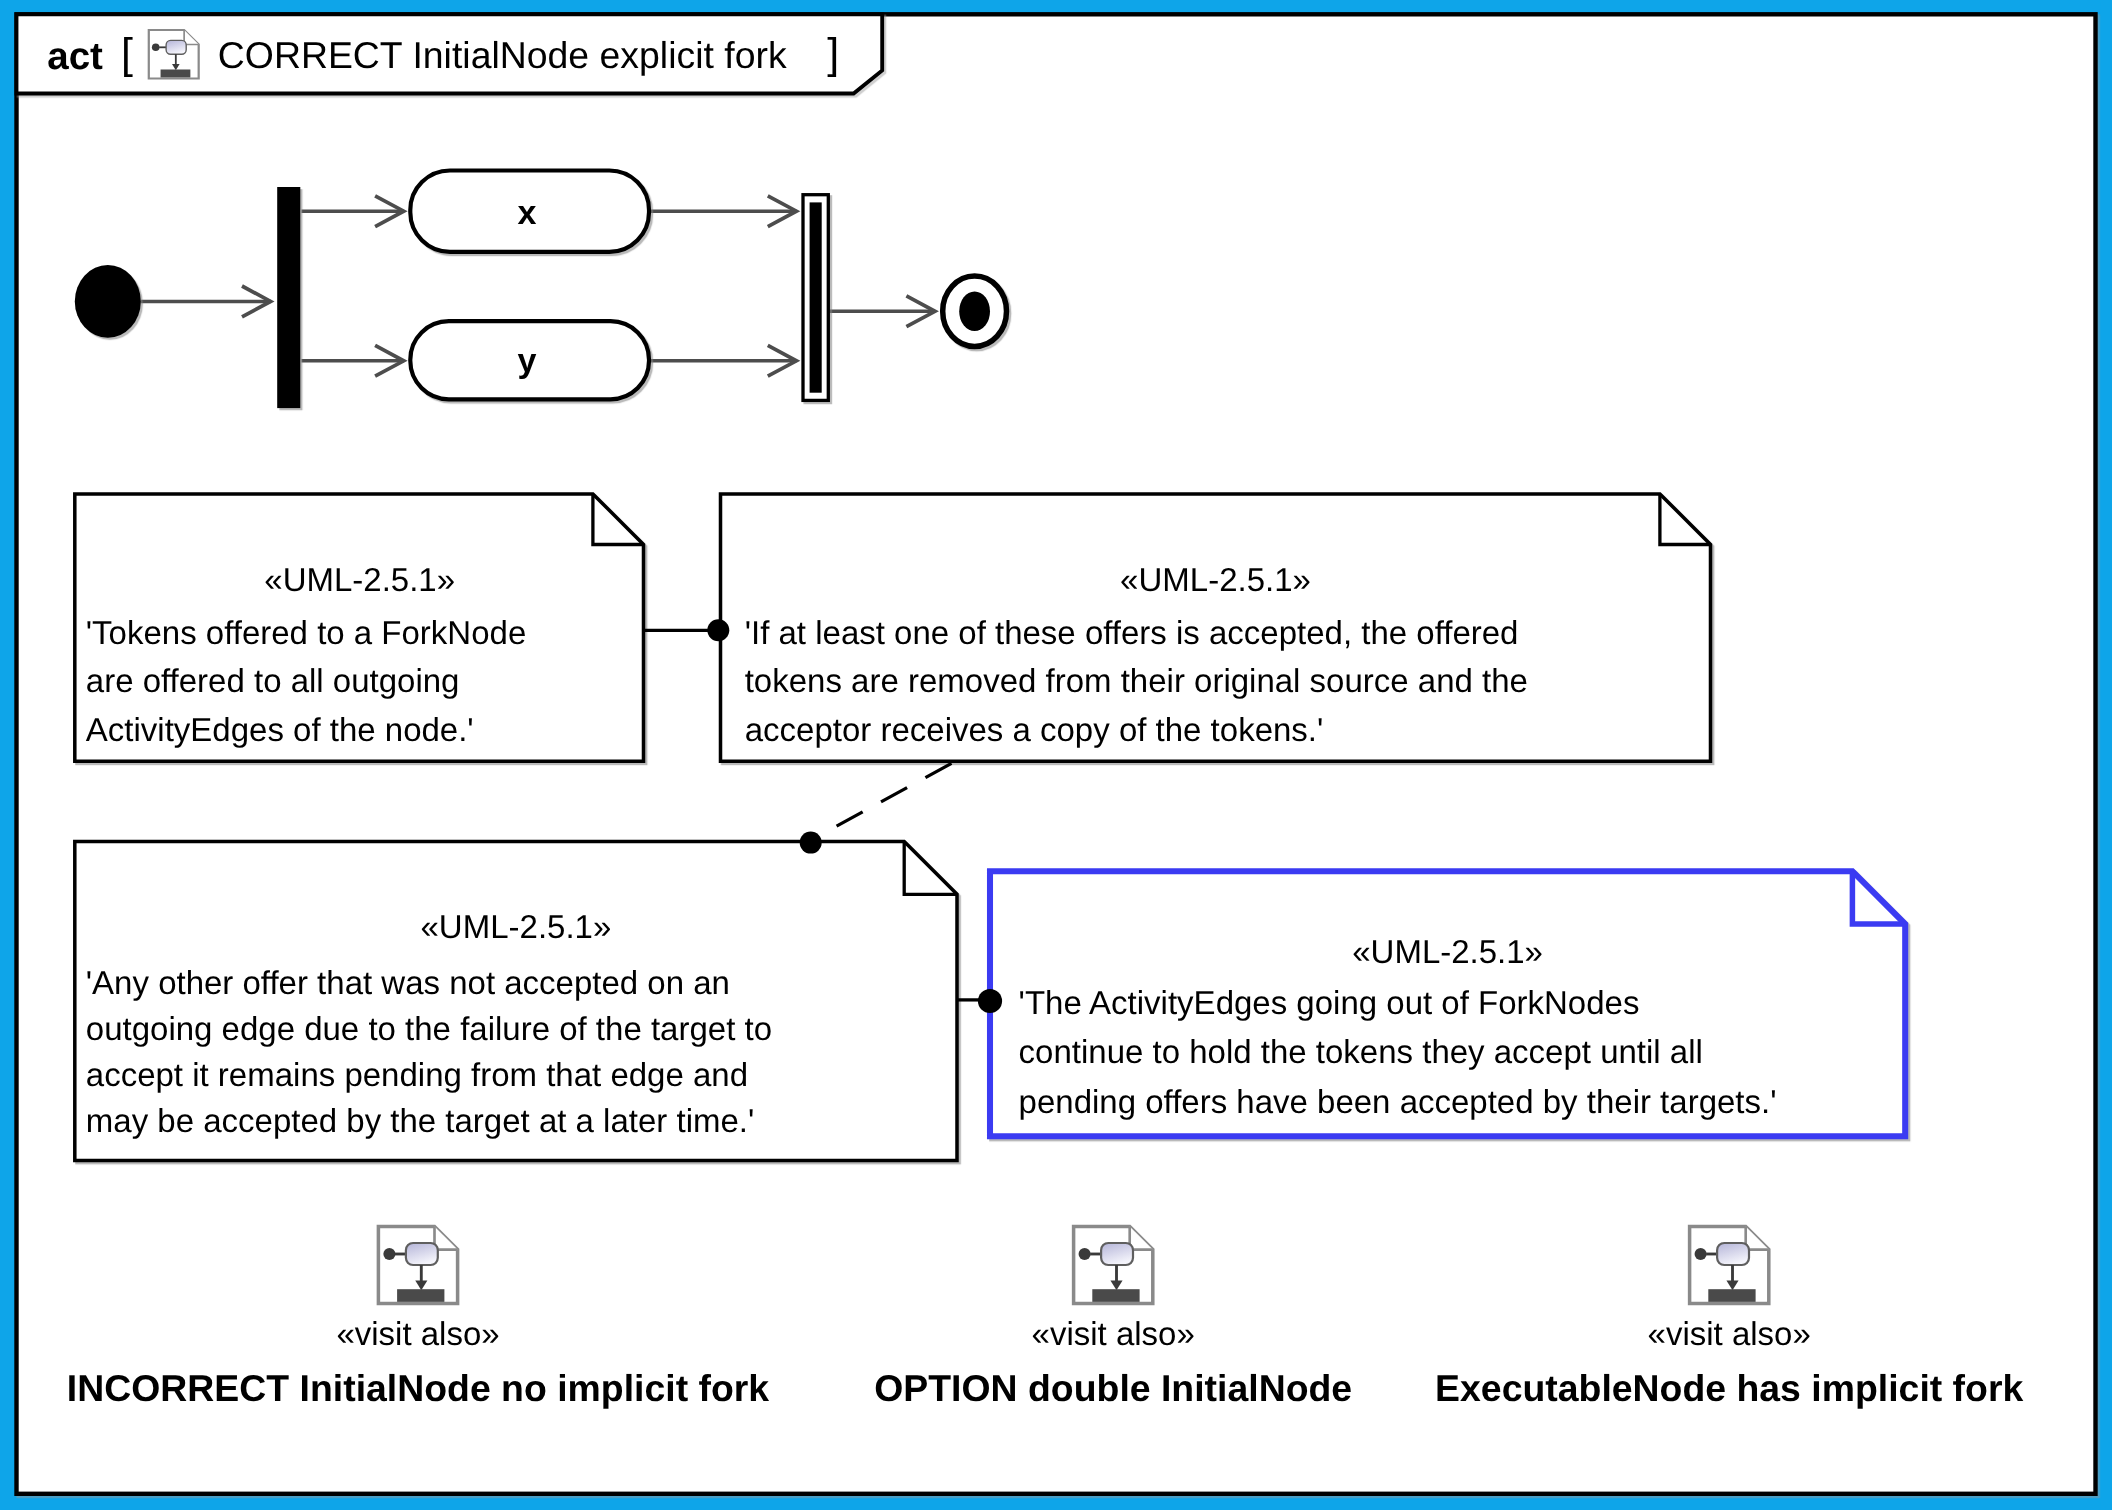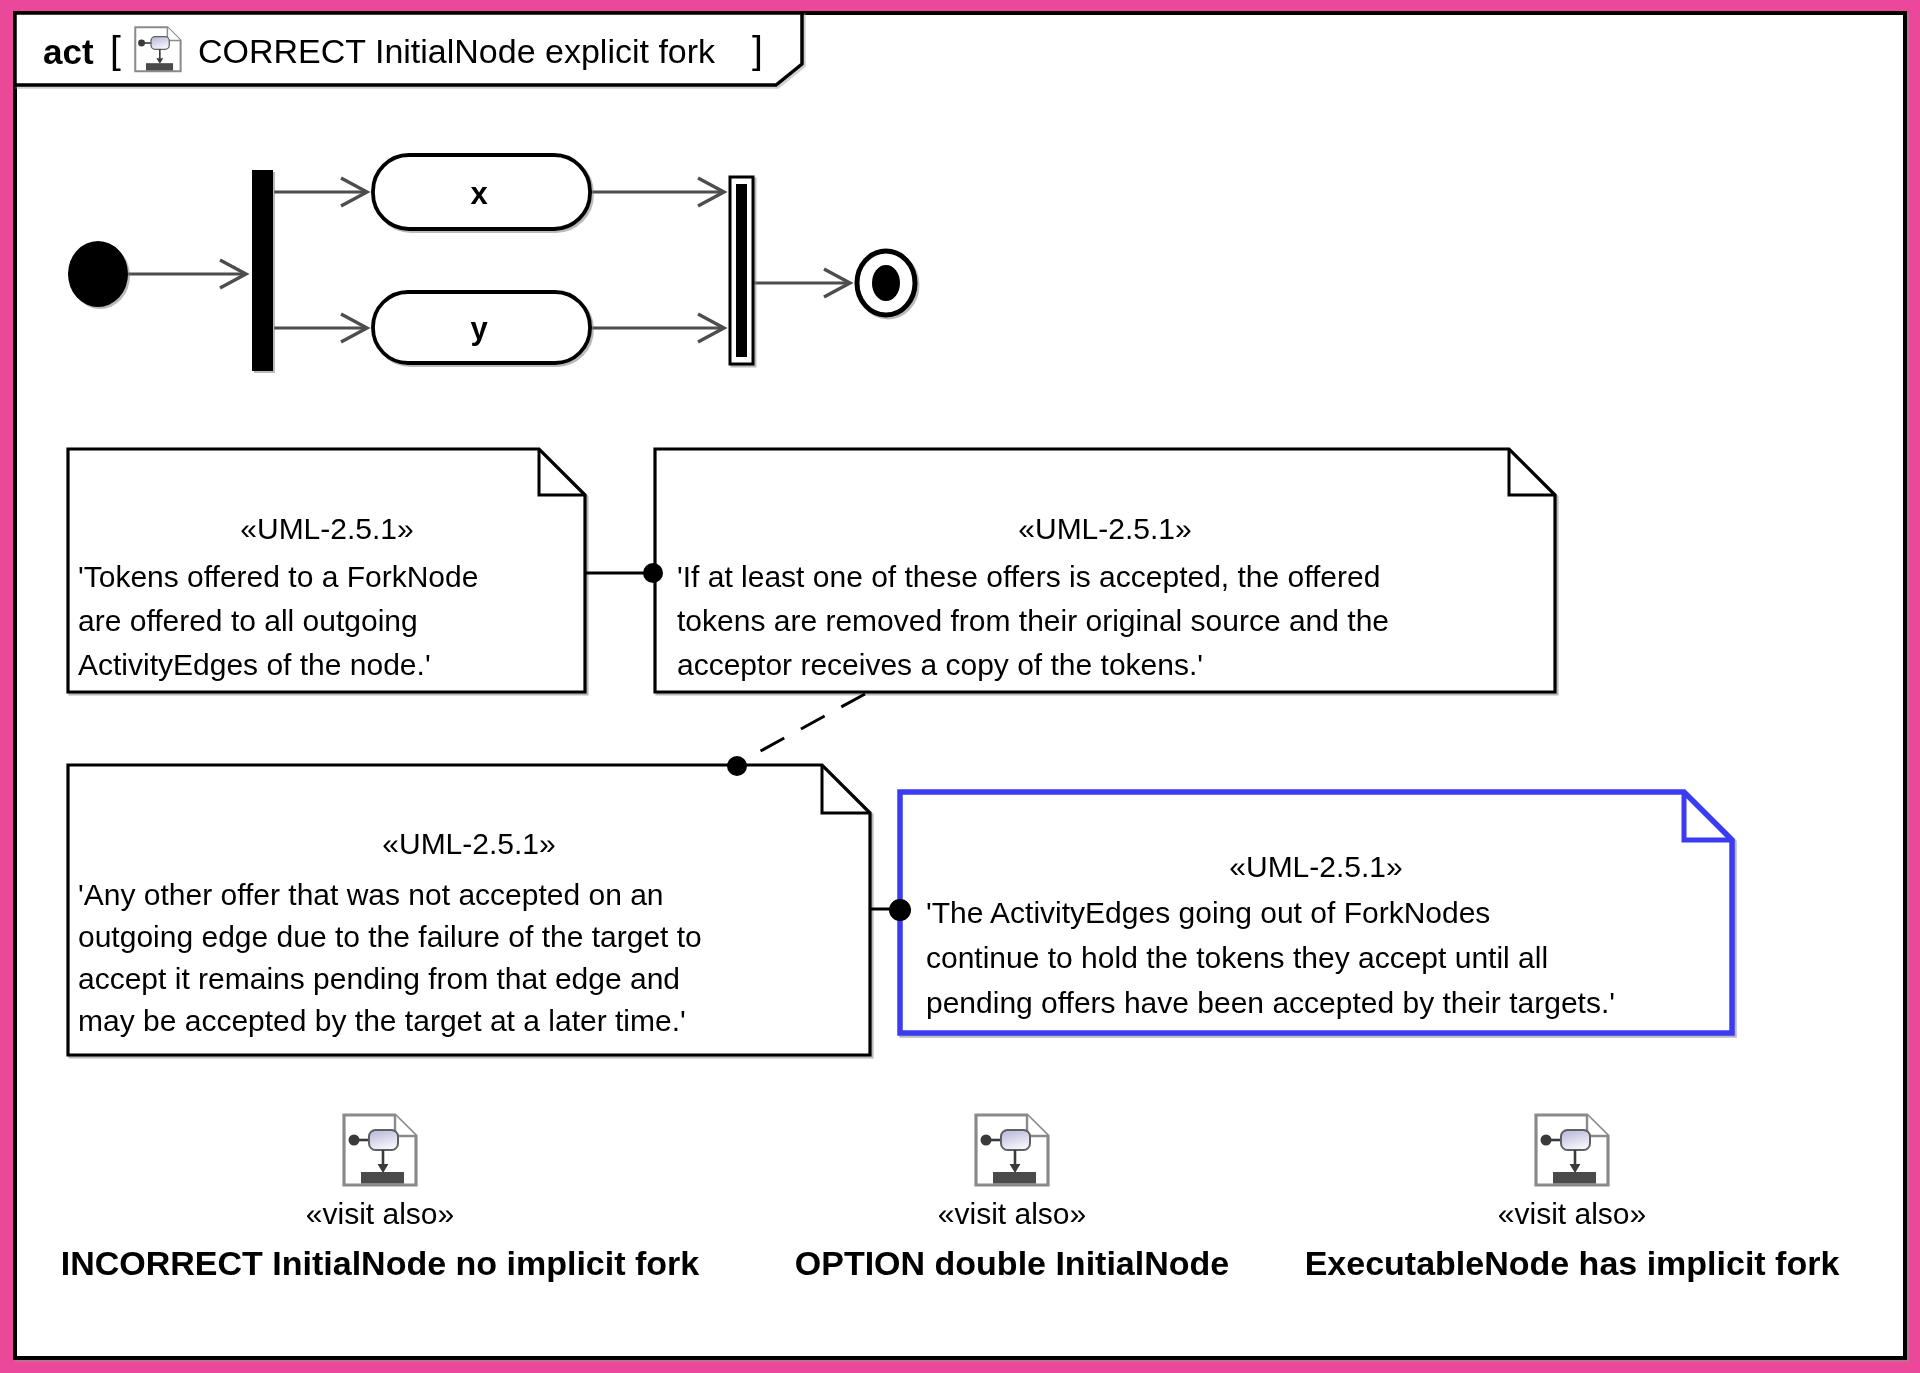--- a/index.html
+++ b/index.html
@@ -1,16 +1,16 @@
 <!DOCTYPE html>
 <html><head>
 <meta charset="utf-8">
 <style>
   html,body{margin:0;padding:0;background:#ffffff;}
-  .stage{width:1920px;height:1373px;position:relative;background:#ec4899;}
+  .stage{width:1920px;height:1373px;position:relative;background:#0ea5e9;}
   svg text{font-family:"Liberation Sans","DejaVu Sans",sans-serif;fill:#000;}
   .shadow{filter:drop-shadow(2.5px 2.5px 0px rgba(130,130,130,0.55));}
   .softshadow{filter:drop-shadow(2px 2px 0px rgba(150,150,150,0.45));}
 </style>
 </head>
 <body>
 
 <div class="stage">
 <svg width="1920" height="1373" viewBox="0 0 1920 1373">
   <defs>

